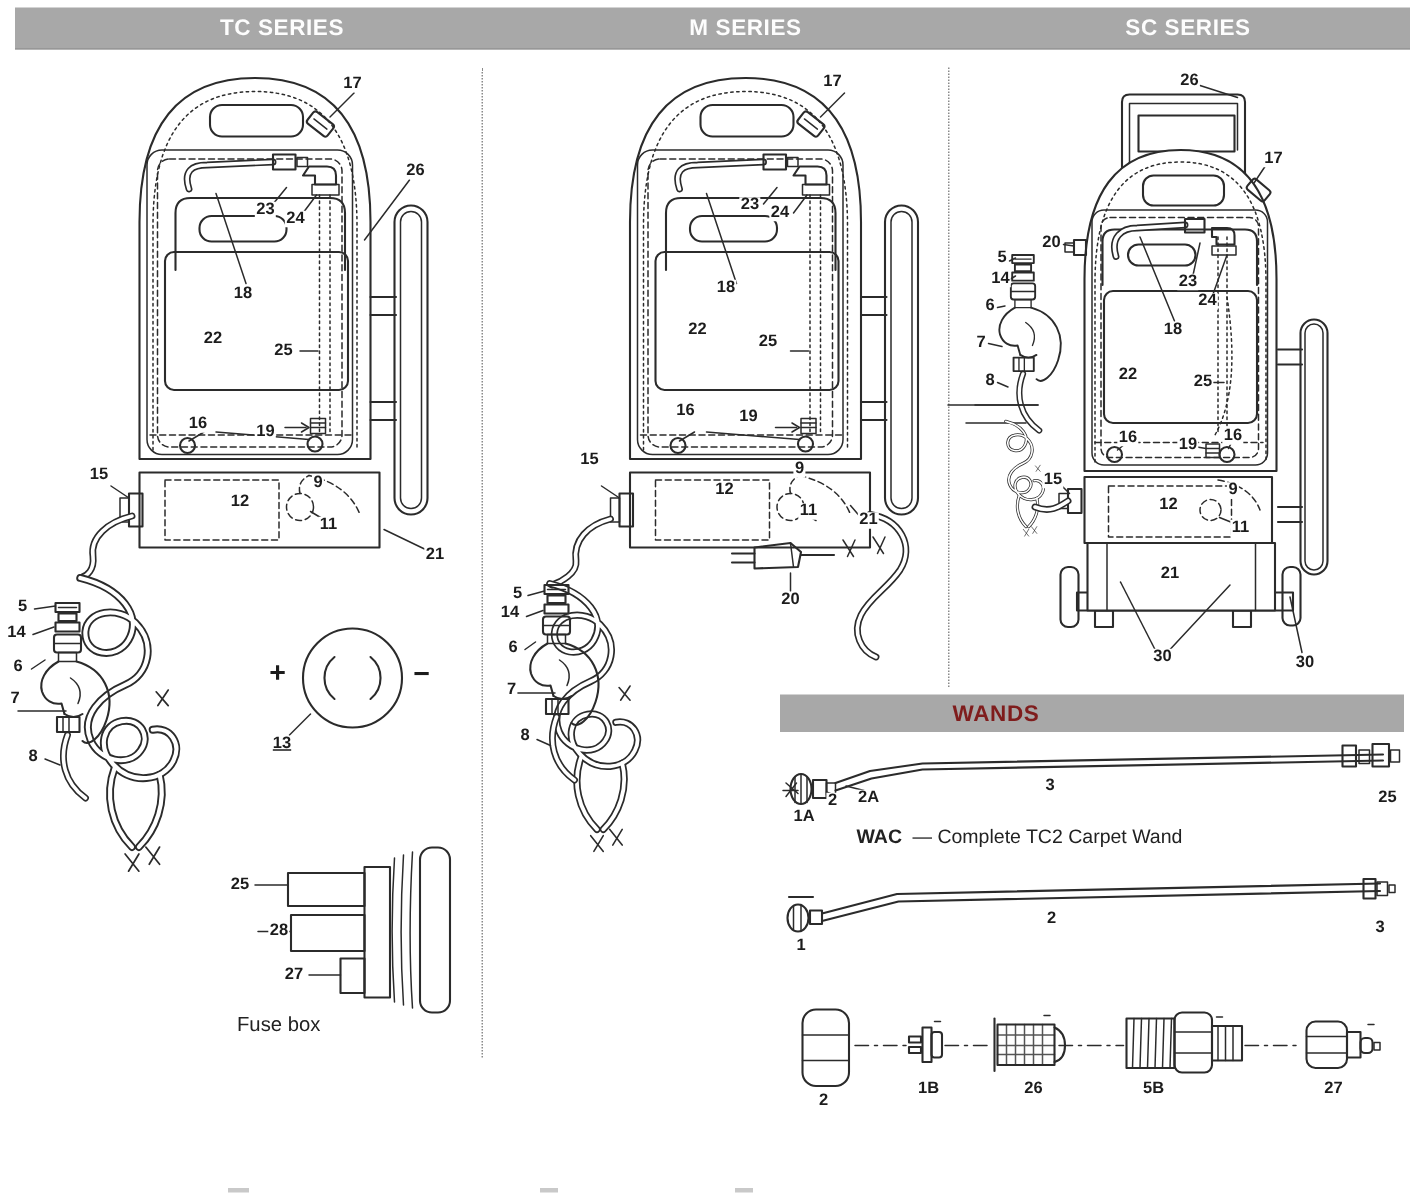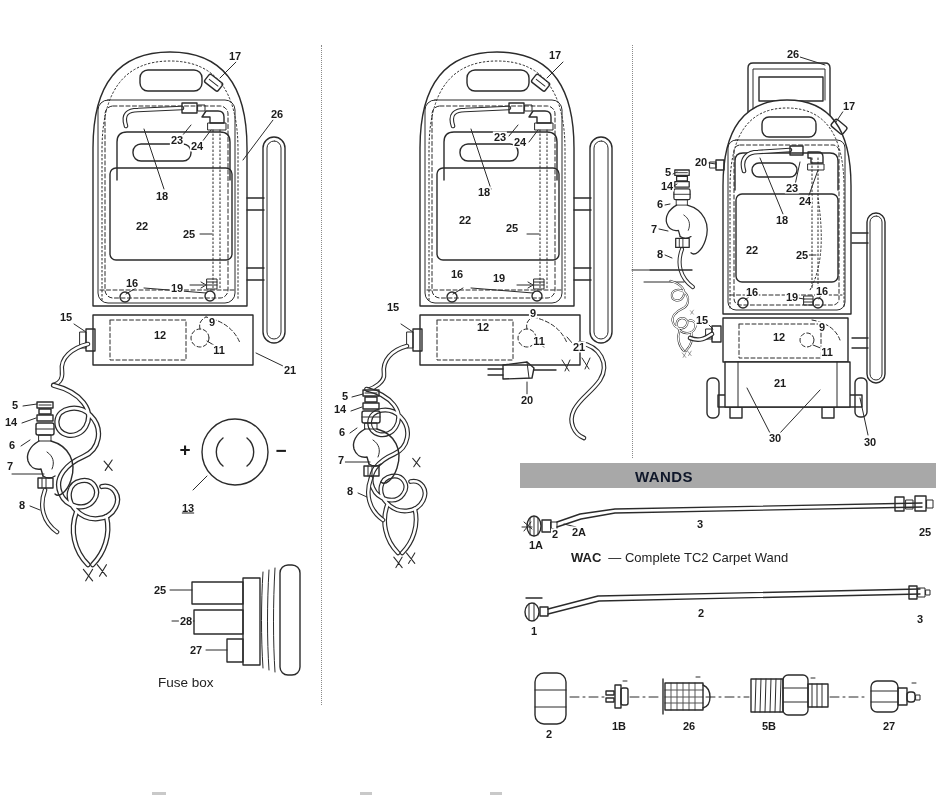--- a/index.html
+++ b/index.html
@@ -6,21 +6,21 @@
   .page{position:relative;width:950px;height:801px;background:#fff;overflow:hidden;
         font-family:"Liberation Sans",sans-serif;color:#1c1c1c;}
   
   .hdr{position:absolute;left:10px;top:5px;width:930px;height:27px;background:#a8a8a8;
        border-bottom:1px solid #979797;}
   .hdr .htitle{position:absolute;top:50%;transform:translate(-50%,-50%);
        color:#fdfdfd;font-weight:bold;font-size:15px;letter-spacing:.4px;white-space:nowrap;}
   .ht-tc{left:178px;} .ht-m{left:487px;} .ht-sc{left:782px;}
   .wbar{position:absolute;left:520px;top:463px;width:416px;height:25px;background:#a8a8a8;}
   .wbar .htitle{position:absolute;top:50%;left:144px;transform:translate(-50%,-50%);
-       color:#0f172a;font-weight:bold;font-size:15px;letter-spacing:.4px;}
+       color:#7f1d1d;font-weight:bold;font-size:15px;letter-spacing:.4px;}
   
   .vdiv{position:absolute;width:0;border-left:1px dotted #8a8a8a;}
   .vdiv1{left:321px;top:45px;height:660px;}
   .vdiv2{left:632px;top:45px;height:413px;}
   
   svg{position:absolute;overflow:visible;}
   .ln{stroke:#2b2b2b;fill:none;stroke-width:1.4;stroke-linecap:round;stroke-linejoin:round;}
   .thin{stroke-width:1;}
   .dash{stroke-dasharray:4 2.5;}
   .dot{stroke-dasharray:1.6 2.4;}
@@ -38,20 +38,25 @@
   .cap b{margin-right:7px;}
   .fuse-label{position:absolute;left:158px;top:675px;font-size:13.5px;color:#222;}
   .cap1{left:571px;top:550px;} .cap2{left:565px;top:629px;} .cap3{left:573px;top:739px;}
   .crop-mark{position:absolute;height:3px;background:#c9c9c9;}
 </style>
 </head>
 <body>
 
 <div class="page">
 
+  <div class="hdr">
+    <span class="htitle ht-tc">TC SERIES</span>
+    <span class="htitle ht-m">M SERIES</span>
+    <span class="htitle ht-sc">SC SERIES</span>
+  </div>
 
   <div class="vdiv vdiv1"></div>
   <div class="vdiv vdiv2"></div>
 
   <svg width="0" height="0">
     <defs>
       <g id="sym-machine">
         <path class="ln fw" d="M83,268 L83,110 Q83,14 160,14 Q237,14 237,110 L237,268 Z"></path>
         <path class="ln dot thin" d="M92,262 L92,112 Q92,23 160,23 Q228,23 228,112 L228,262"></path>
         <rect class="ln" x="130" y="32" width="62" height="21" rx="8"></rect>
@@ -414,21 +419,21 @@
       <span class="callout" style="left: 212px; top: 322px;">9</span>
       <span class="callout" style="left: 219px; top: 350px;">11</span>
       <span class="callout" style="left: 290px; top: 370px;">21</span>
       <span class="callout" style="left: 15px; top: 405px;">5</span>
       <span class="callout" style="left: 11px; top: 422px;">14</span>
       <span class="callout" style="left: 12px; top: 445px;">6</span>
       <span class="callout" style="left: 10px; top: 466px;">7</span>
       <span class="callout" style="left: 22px; top: 505px;">8</span>
       <span class="callout sign" style="left: 185px; top: 449px;">+</span>
       <span class="callout sign" style="left: 281px; top: 450px;">−</span>
-      <span class="callout" style="left: 188px; top: 508px; text-decoration: underline;">13</span>
+      <span class="callout" style="left: 188px; top: 496px; text-decoration: underline;">13</span>
       <span class="callout" style="left: 160px; top: 590px;">25</span>
       <span class="callout" style="left: 162px; top: 621px; margin-left: 24px;">28</span>
       <span class="callout" style="left: 196px; top: 650px;">27</span>
       <span class="callout" style="left: 555px; top: 55px;">17</span>
       <span class="callout" style="left: 500px; top: 137px;">23</span>
       <span class="callout" style="left: 520px; top: 142px;">24</span>
       <span class="callout" style="left: 484px; top: 192px;">18</span>
       <span class="callout" style="left: 465px; top: 220px;">22</span>
       <span class="callout" style="left: 512px; top: 228px;">25</span>
       <span class="callout" style="left: 457px; top: 274px;">16</span>

